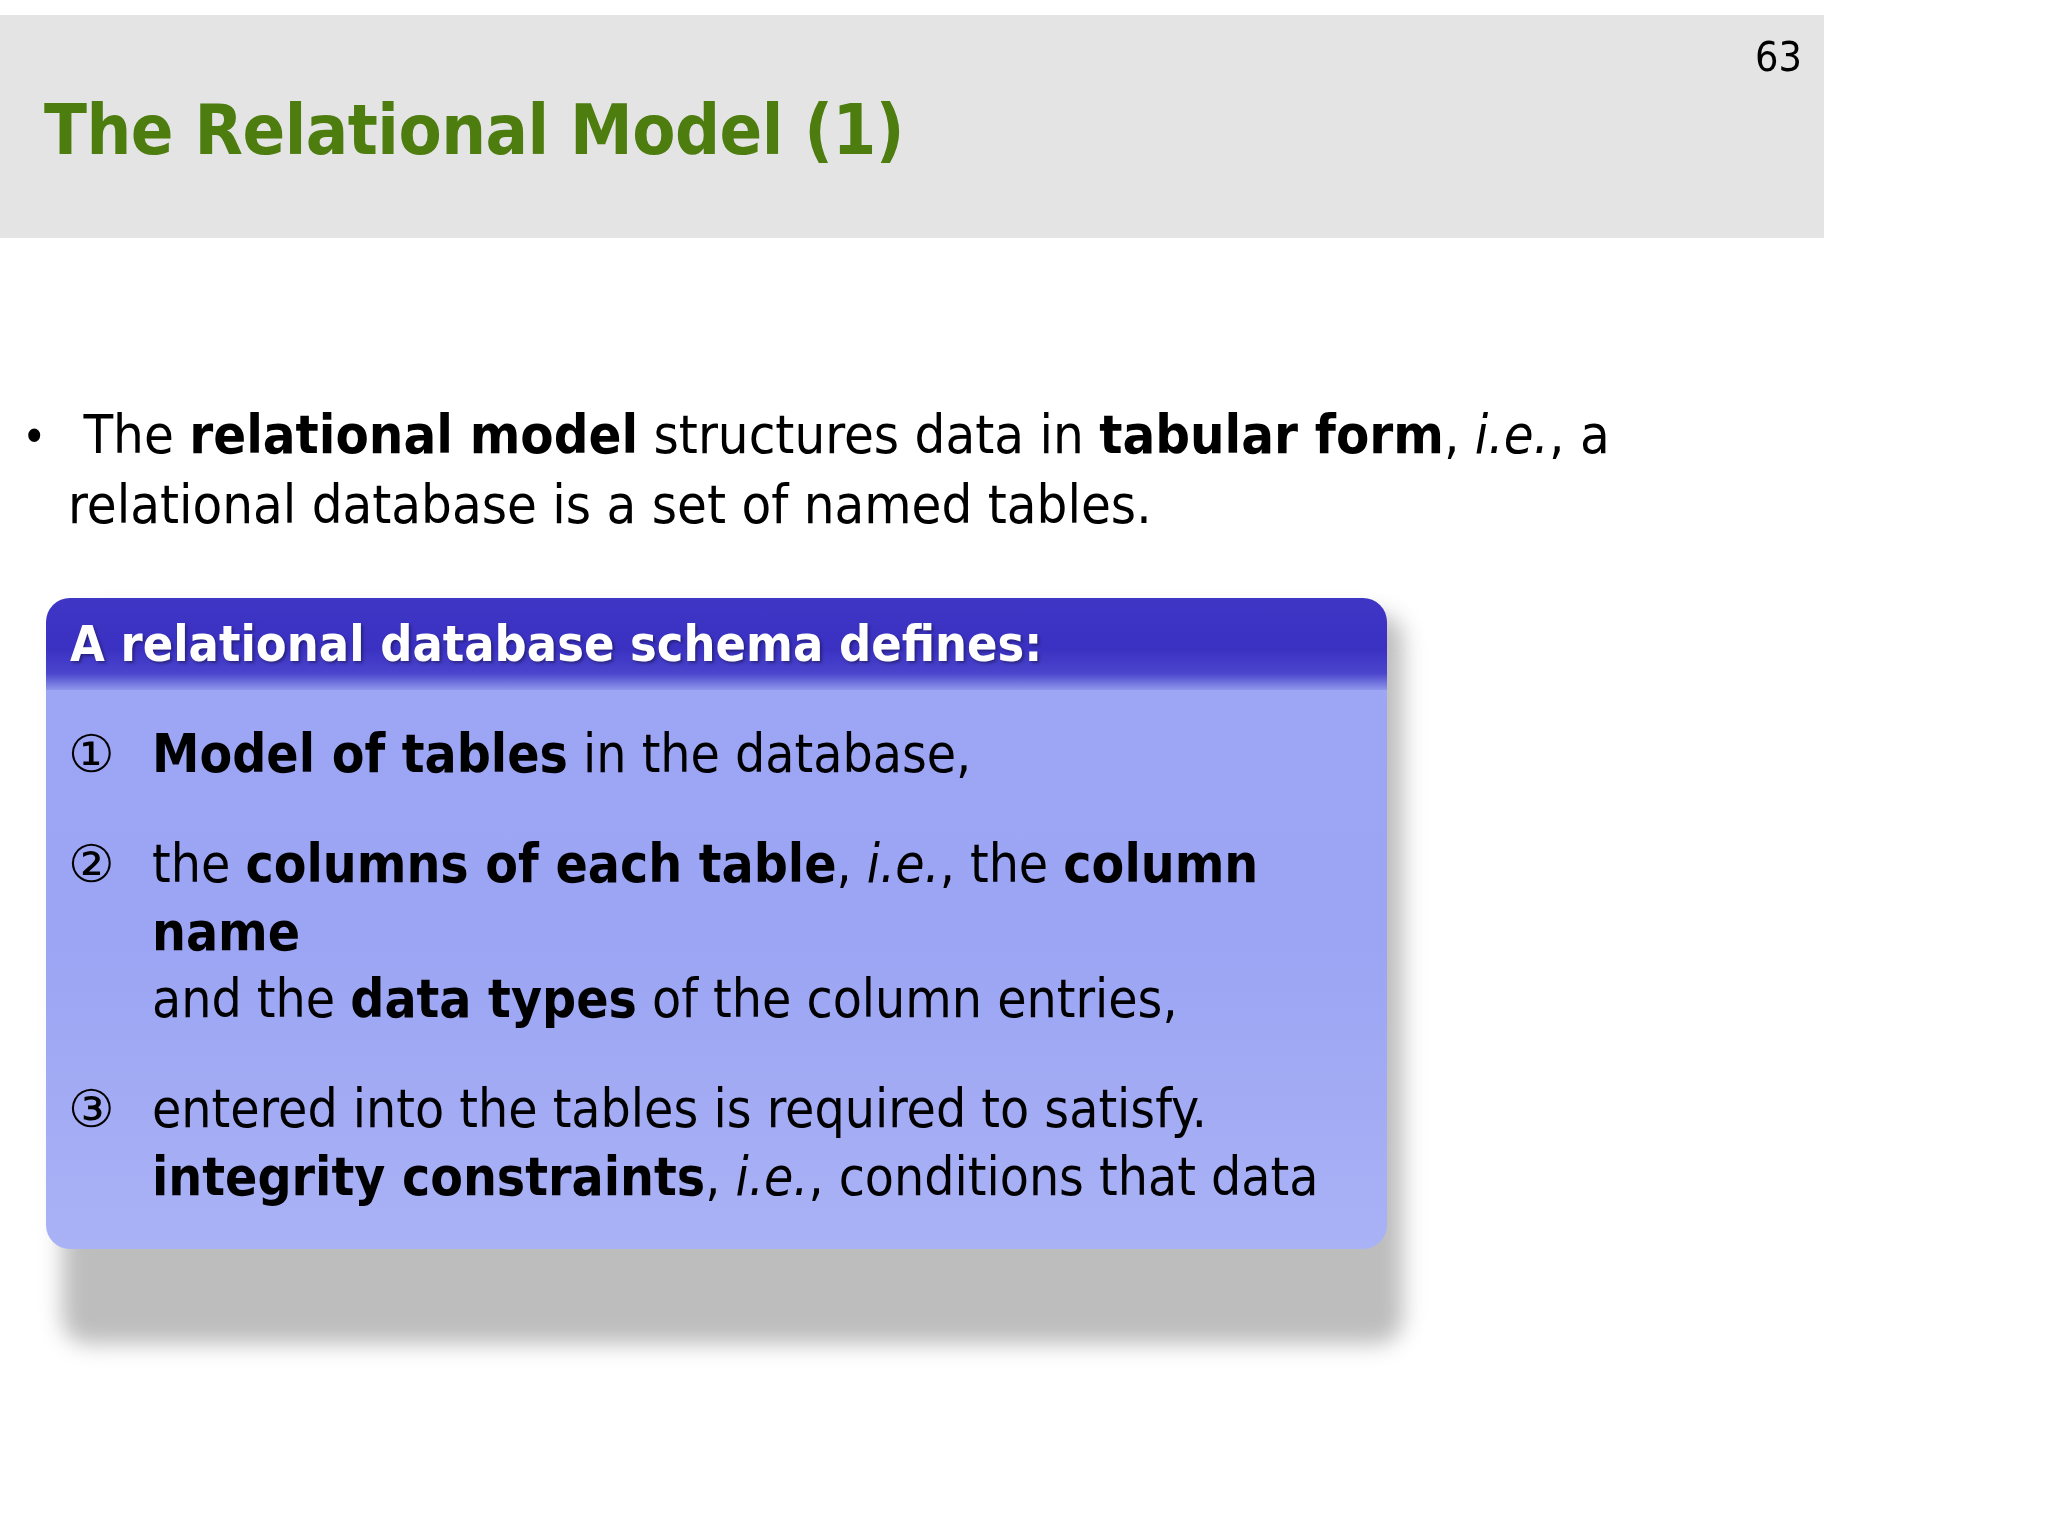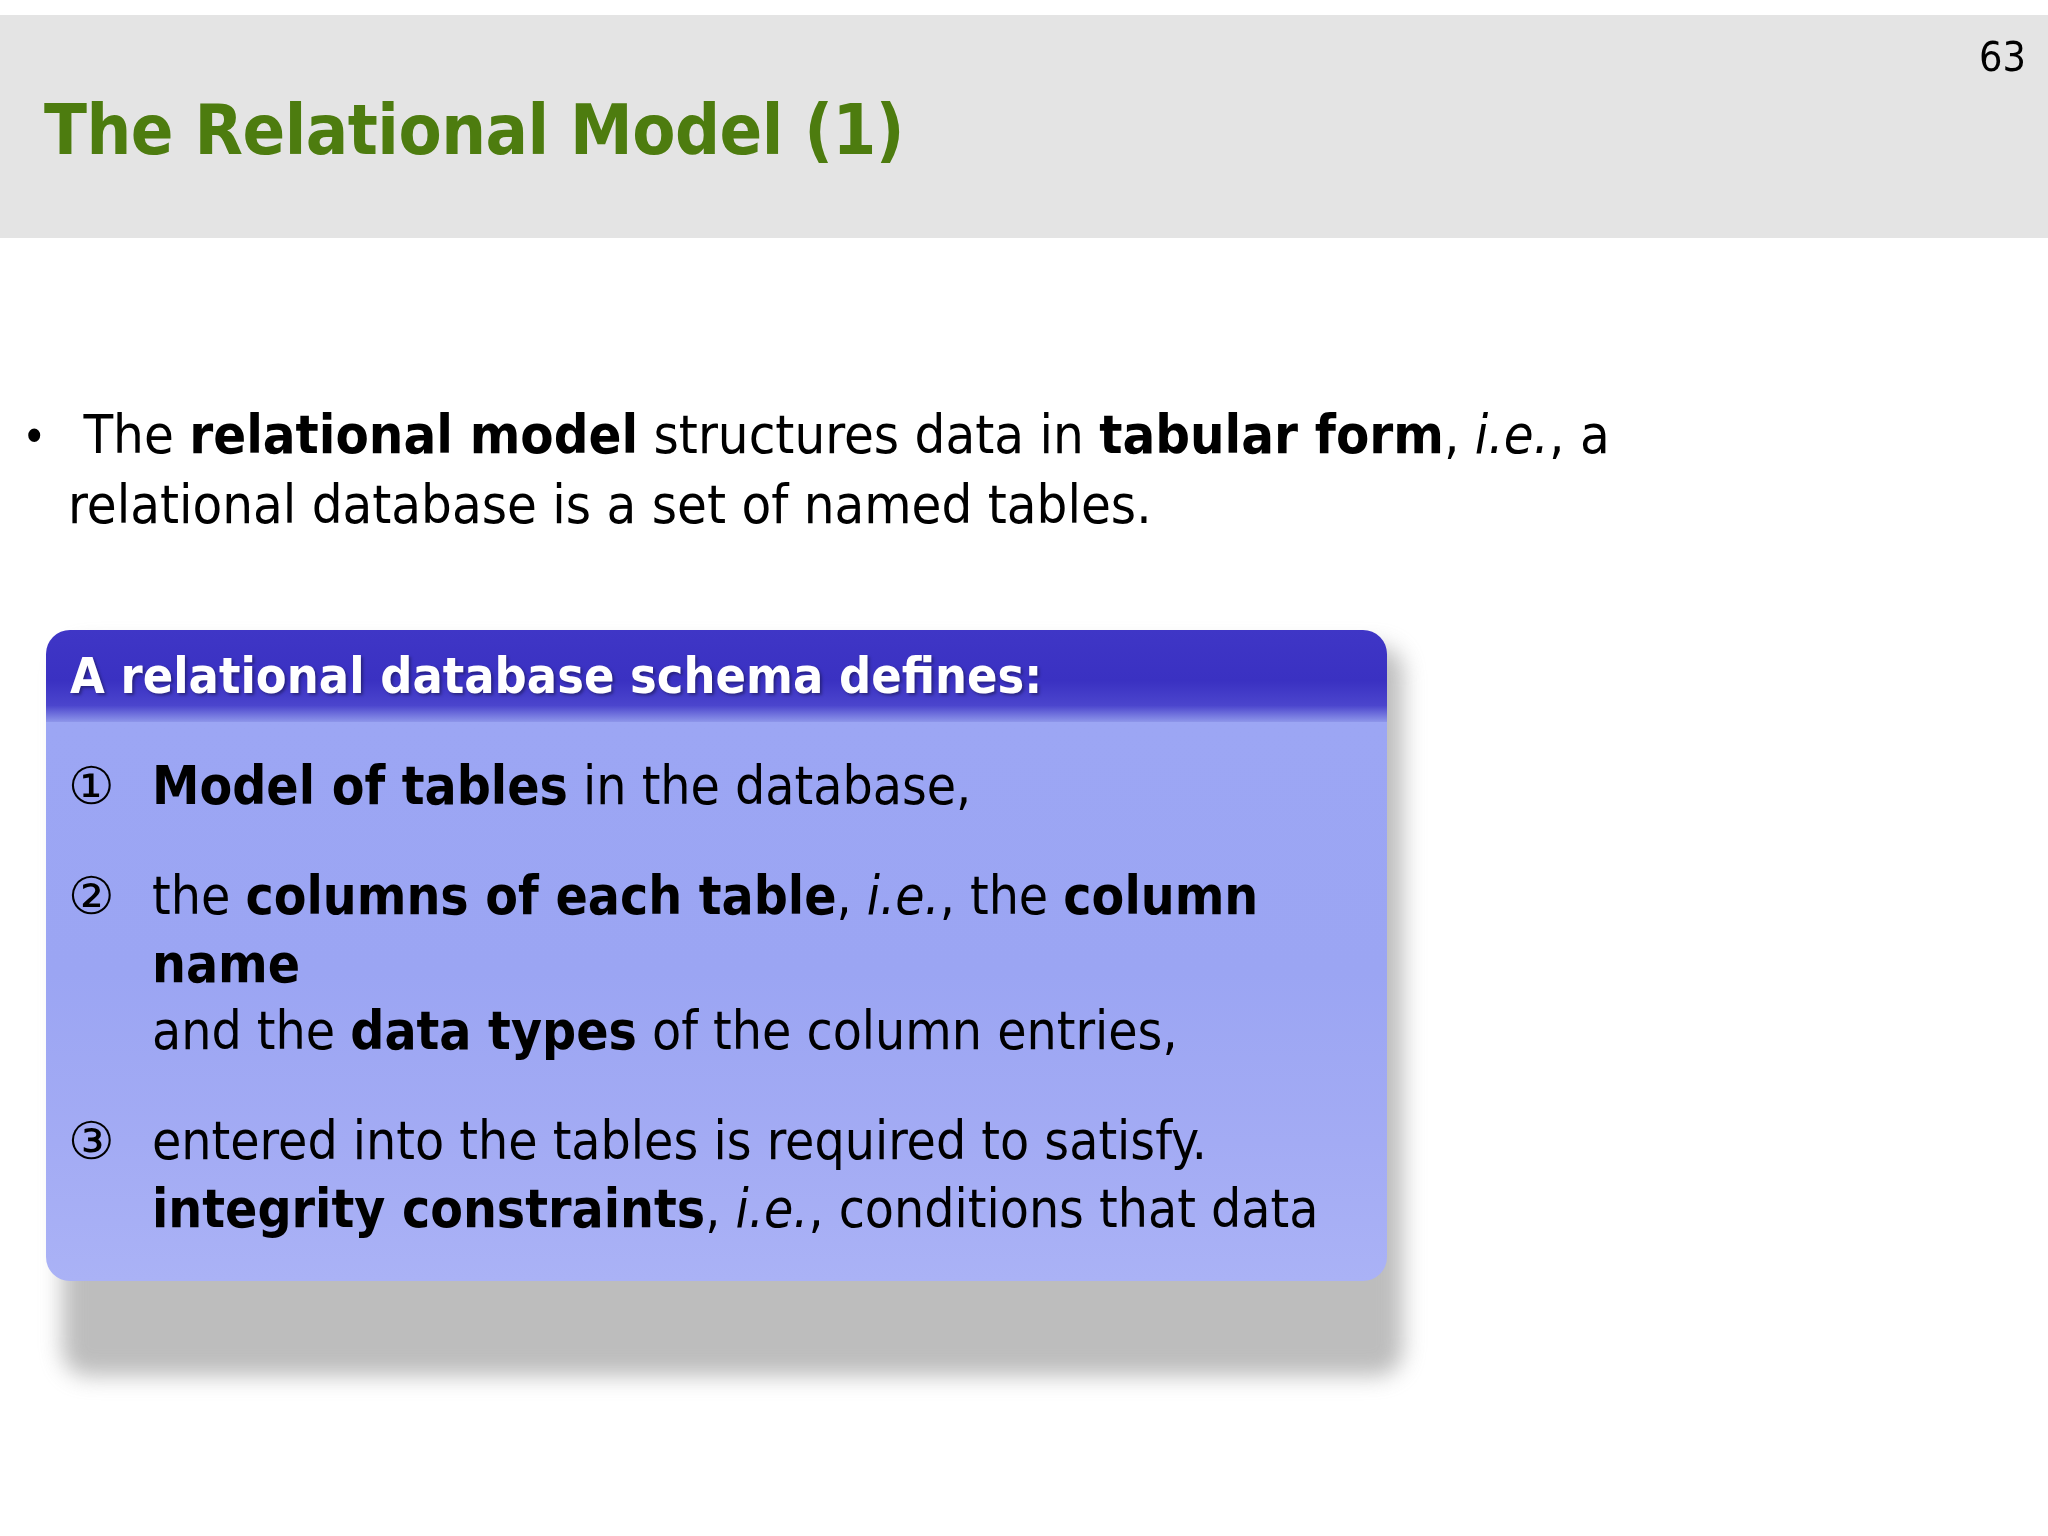--- a/index.html
+++ b/index.html
@@ -12,21 +12,21 @@
   .slide {
     position: relative;
     width: 2048px; height: 1536px;
     background: #ffffff;
   }
 
   
   .titlebar {
     position: absolute;
     left: 0; top: 15px;
-    width: 2048px; height: 223px;
+    width: 1824px; height: 223px;
     background: #e4e4e4;
     text-decoration: underline;
   }
   .slide-title {
     position: absolute;
     left: 44px; top: 74px;
     font-size: 70px;
     font-weight: bold;
     letter-spacing: -0.5px;
     color: #4d7c0f;
@@ -68,21 +68,20 @@
     text-align: center;
   }
   b { font-weight: bold; }
   i { font-style: italic; }
 
   
   .block-wrap {
     position: absolute;
     left: 46px; top: 598px;
     width: 1239px;
-    margin-top: 32px;
   }
   .block-shadow {
     position: absolute;
     left: 16px; top: 16px;
     width: 1341px; height: 730px;
     border-radius: 26px;
     background: #9a9a9a;
     filter: blur(11px);
     opacity: 0.65;
   }

